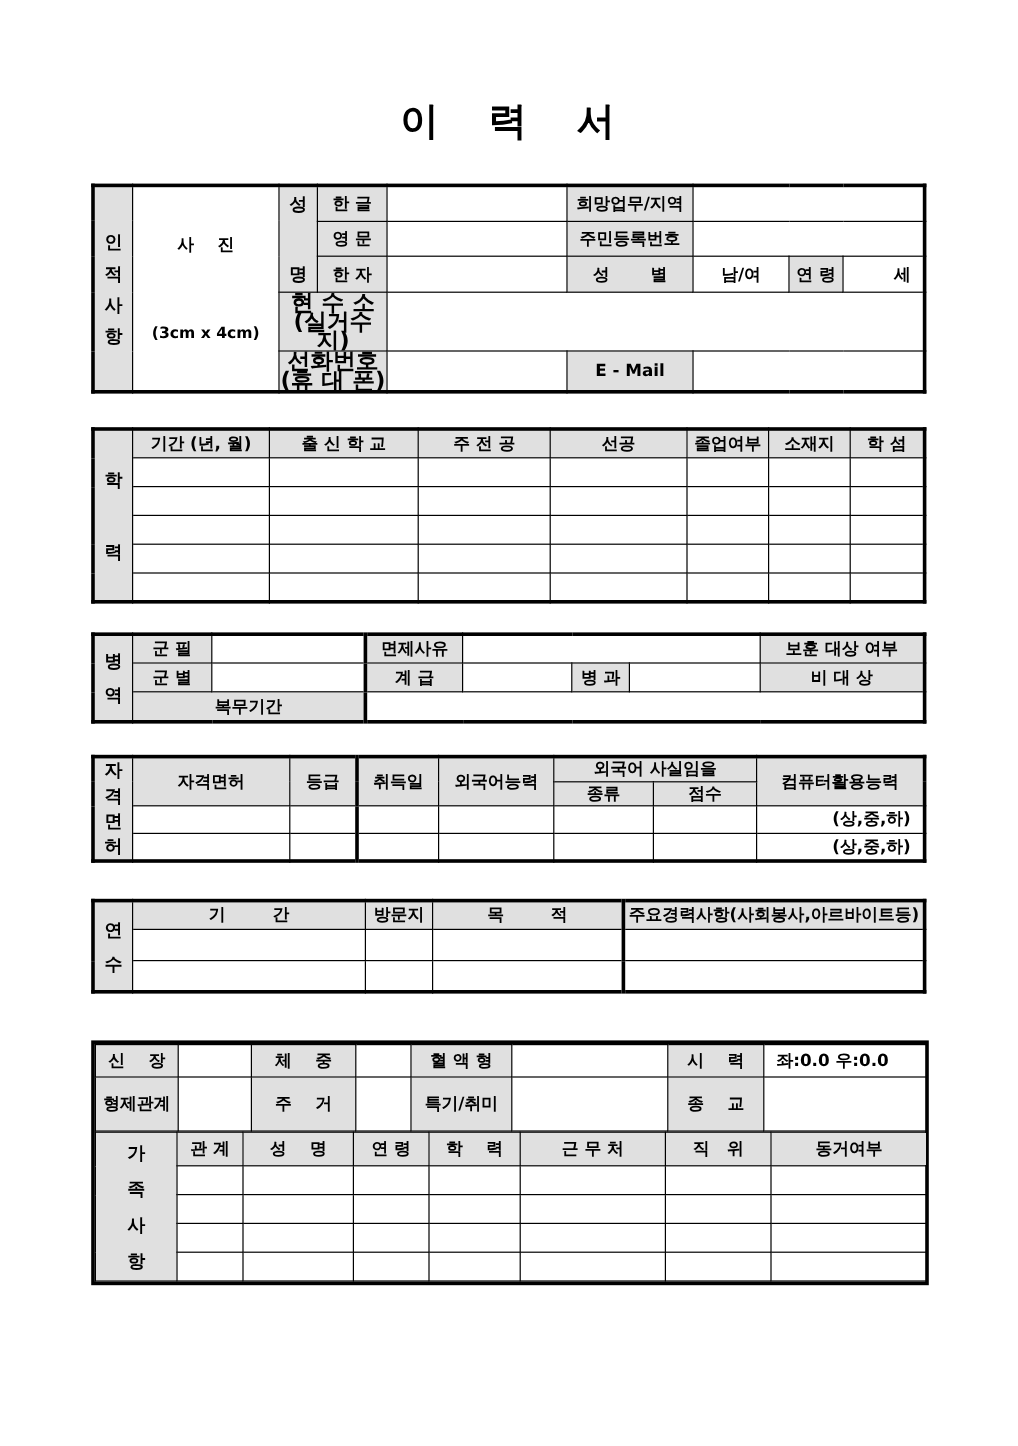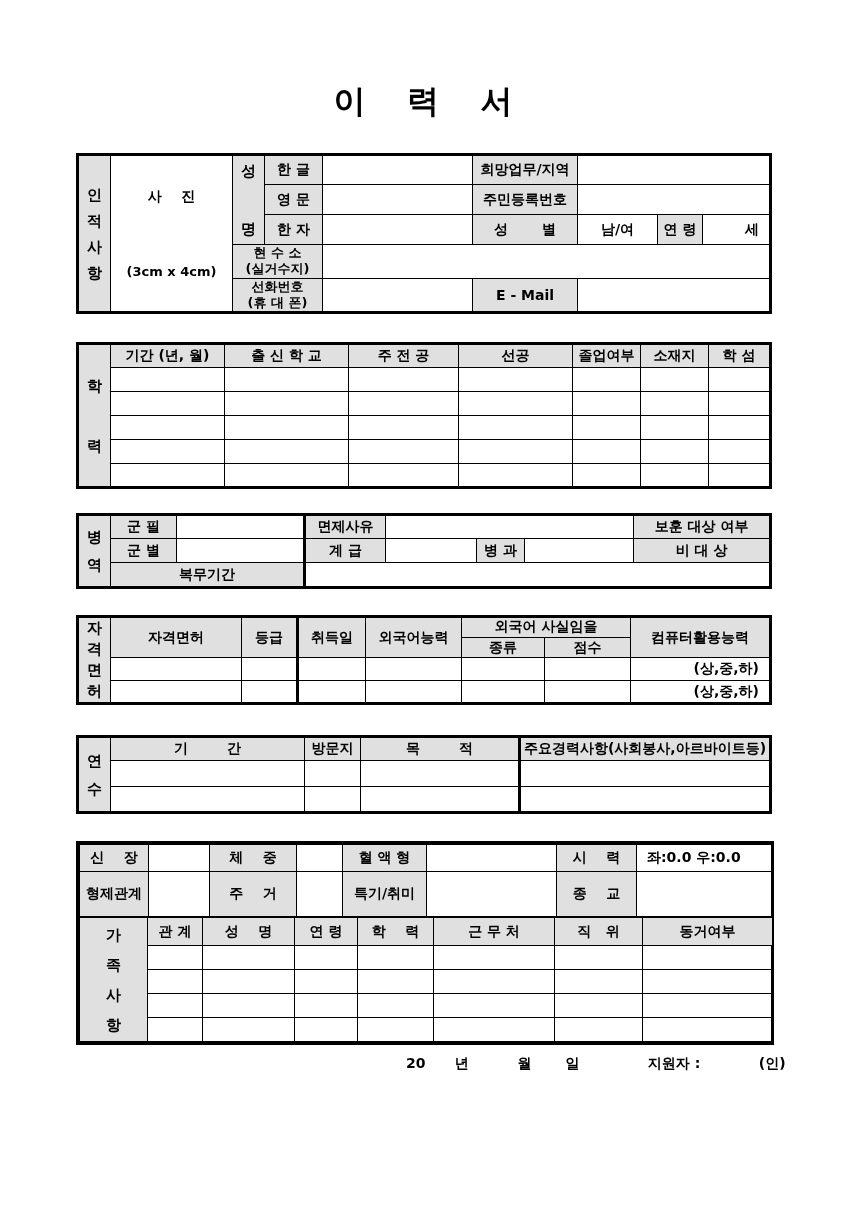--- a/index.html
+++ b/index.html
@@ -26,32 +26,32 @@
     font-size:14px;text-align:center;vertical-align:middle;
     padding:0;overflow:hidden;white-space:pre;
   }
   .shade{background:#e0e0e0;}
   .vsec{white-space:pre-line;font-size:15px;}
   .lh21{line-height:21px;}
   .lh26{line-height:26px;}
   .lh28{line-height:28px;}
   .lh29{line-height:29px;}
   .lh30{line-height:30px;}
-  .two-line{white-space:pre-line;font-size:13px;line-height:16px;}
+  .two-line{white-space:pre-line;font-size:19px;line-height:16px;}
   .ta-r{text-align:right;padding-right:10px;}
   .ta-l{text-align:left;padding-left:10px;}
   .bL{border-left:3px solid #000;}
   .photo-cell{font-size:14px;}
   .photo-cell .sz{font-size:13px;margin-top:26px;}
   .mt-t1{margin-top:29px;}
   .mt-t2{margin-top:28px;}
   .mt-t3{margin-top:24px;}
   .mt-t4{margin-top:26px;}
   .mt-t5{margin-top:30px;}
-  .mt-t6{margin-top:27px;}
+  .mt-t6{margin-top:39px;}
   .footer1{margin:16px 0 0 76px;font-size:15px;white-space:pre;}
   .footer2{margin:10px 0 0 76px;padding-left:330px;font-size:14px;white-space:pre;}
 </style>
 </head>
 <body>
 
 <div class="page">
 
   <div class="title">이   력   서</div>
 
@@ -397,15 +397,14 @@
             <td></td>
             <td></td>
             <td></td>
             <td></td>
             <td></td>
       </tr>
     </tbody>
       </table>
   </div>
 
-  <div class="footer2">20      년          월       일              지원자 :            (인)</div>
 
 </div>
 
 </body></html>

